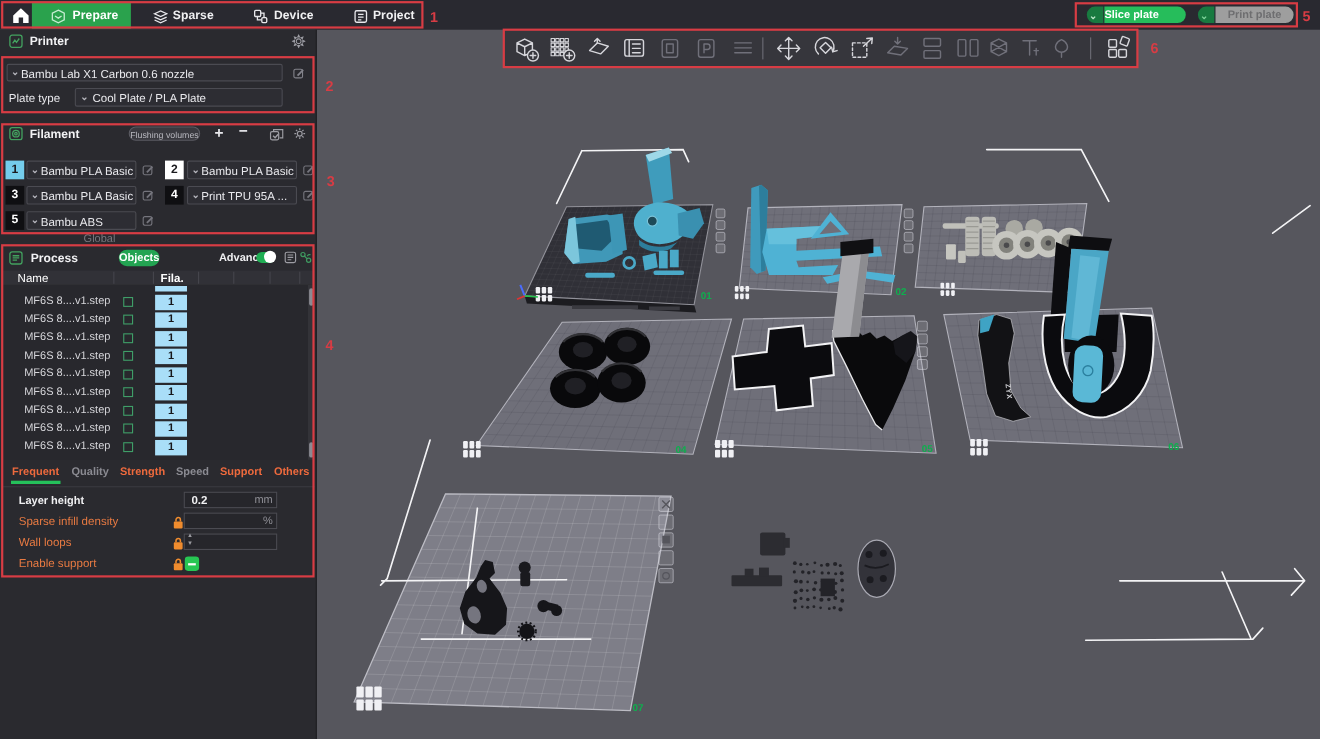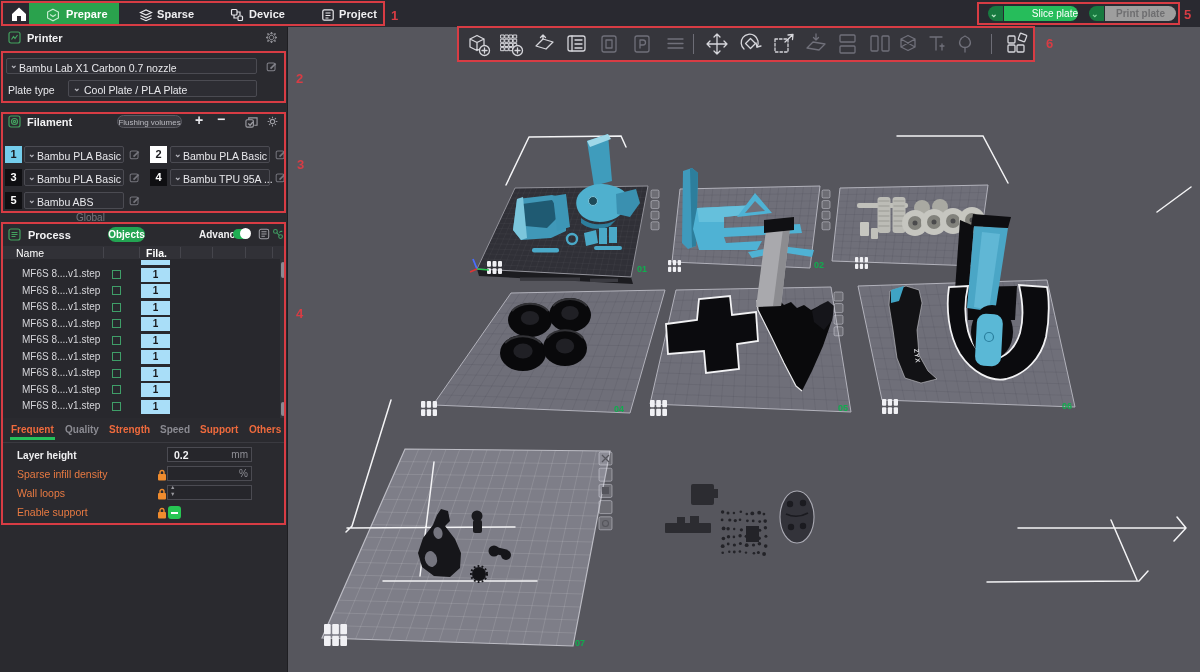--- a/index.html
+++ b/index.html
@@ -373,36 +373,36 @@
     <path d="M7,4 L10,4 L10,7.5 M4,7 L4,10 L7.5,10"></path>
   </svg>
 <div class="tabtxt" style="left:249px;color:#f0f0f2;font-weight:bold">Device</div>
 <svg width="14" height="14" viewBox="0 0 14 14" style="position:absolute;left:321px;top:8px" fill="none" stroke="#e8e8ec" stroke-width="1.2">
     <rect x="1.8" y="1.8" width="10.4" height="10.4" rx="1.5"></rect>
     <path d="M4.5,5 L9.5,5 M4.5,7.5 L9.5,7.5 M4.5,10 L7.5,10"></path>
   </svg>
 <div class="tabtxt" style="left:339px;color:#f0f0f2;font-weight:bold">Project</div>
 <div style="position:absolute;left:988px;top:6px;width:15px;height:15px;background:#187a40;border-radius:7.5px 0 0 7.5px"></div>
 <div style="position:absolute;left:990px;top:9px;width:9px;height:9px;color:#bfe9cb;font-size:9px;font-weight:bold">⌄</div>
-<div style="position:absolute;left:1004px;top:6px;width:74px;height:15px;background:#26bd5b;border-radius:0 7.5px 7.5px 0;color:#fff;font-size:10px;font-weight:normal;text-align:right;line-height:15px">Slice plate</div>
+<div style="position:absolute;left:1004px;top:6px;width:74px;height:15px;background:#26bd5b;border-radius:0 7.5px 7.5px 0;color:#fff;font-size:10px;font-weight:bold;text-align:left;line-height:15px">Slice plate</div>
 <div style="position:absolute;left:1089px;top:6px;width:15px;height:15px;background:#187a40;border-radius:7.5px 0 0 7.5px"></div>
 <div style="position:absolute;left:1091px;top:9px;width:9px;height:9px;color:#7fd59b;font-size:9px;font-weight:bold">⌄</div>
 <div style="position:absolute;left:1105px;top:6px;width:71px;height:15px;background:#9e9e9e;border-radius:0 7.5px 7.5px 0;color:#6e6e70;font-size:10px;font-weight:bold;text-align:center;line-height:15px">Print plate</div>
 <div style="position:absolute;left:0;top:27px;width:288px;height:645px;background:#2a2a2f;border-right:1px solid #1e1e22"></div>
 <svg width="13" height="13" viewBox="0 0 13 13" style="position:absolute;left:8px;top:31px" fill="none" stroke="#43a15f" stroke-width="1.2">
     <rect x="1" y="1" width="11" height="11" rx="2"></rect>
     <path d="M3.5,8.5 L5.5,5.5 L7,7.5 L9.5,4"></path>
   </svg>
 <div class="hdr" style="left:27px;top:32px;font-size:11px">Printer</div>
 <svg width="13" height="13" viewBox="0 0 24 24" style="position:absolute;left:265px;top:31px" fill="none" stroke="#9d9da4" stroke-width="2">
     <path d="M12,8 a4,4 0 1 0 0.001,0 Z M12,2 L13.5,5 L10.5,5 Z M12,22 L13.5,19 L10.5,19 Z M2,12 L5,10.5 L5,13.5 Z M22,12 L19,10.5 L19,13.5 Z M4.9,4.9 L8,6 L6,8 Z M19.1,4.9 L18,8 L16,6 Z M4.9,19.1 L6,16 L8,18 Z M19.1,19.1 L16,18 L18,16 Z" stroke-width="1.8"></path>
   </svg>
 <div class="dd" style="left:6px;top:58px;width:251px;height:16px"></div>
 <div class="ddchev" style="left:10px;top:60px">⌄</div>
-<div class="ddtxt" style="left:19px;top:62px;font-size:10.5px">Bambu Lab X1 Carbon 0.7 nozzle</div>
+<div class="ddtxt" style="left:19px;top:62px;font-size:10.5px">Bambu Lab X1 Carbon 0.6 nozzle</div>
 <svg width="11" height="11" viewBox="0 0 14 14" style="position:absolute;left:266px;top:61px" fill="none" stroke="#83838b" stroke-width="1.3">
     <rect x="1.5" y="2.5" width="10" height="10" rx="2"></rect>
     <path d="M5,9 L11.5,2.5 L13,4 L6.5,10.5 Z" fill="#83838b" stroke="none"></path>
   </svg>
 <div class="ddtxt" style="left:8px;top:84px;font-size:10.5px">Plate type</div>
 <div class="dd" style="left:68px;top:80px;width:189px;height:17px"></div>
 <div class="ddchev" style="left:73px;top:83px">⌄</div>
 <div class="ddtxt" style="left:84px;top:84px;font-size:10.5px">Cool Plate / PLA Plate</div>
 <svg width="13" height="13" viewBox="0 0 13 13" style="position:absolute;left:8px;top:115px" fill="none" stroke="#43a15f" stroke-width="1.2">
     <rect x="1" y="1" width="11" height="11" rx="2"></rect>
@@ -442,21 +442,21 @@
 <div class="dd" style="left:24px;top:169px;width:100px;height:17px"></div>
 <div class="ddchev" style="left:28px;top:172px">⌄</div>
 <div class="ddtxt" style="left:37px;top:173px;font-size:10.5px;white-space:nowrap">Bambu PLA Basic</div>
 <svg width="11" height="11" viewBox="0 0 14 14" style="position:absolute;left:129px;top:172px" fill="none" stroke="#75757d" stroke-width="1.3">
     <rect x="1.5" y="2.5" width="10" height="10" rx="2"></rect>
     <path d="M5,9 L11.5,2.5 L13,4 L6.5,10.5 Z" fill="#75757d" stroke="none"></path>
   </svg>
 <div style="position:absolute;left:150px;top:169px;width:17px;height:17px;background:#0f0f12;color:#fff;font-size:11px;font-weight:bold;text-align:center;line-height:17px">4</div>
 <div class="dd" style="left:170px;top:169px;width:100px;height:17px"></div>
 <div class="ddchev" style="left:174px;top:172px">⌄</div>
-<div class="ddtxt" style="left:183px;top:173px;font-size:10.5px;white-space:nowrap">Bambu TPU 95A ...</div>
+<div class="ddtxt" style="left:183px;top:173px;font-size:10.5px;white-space:nowrap">Print TPU 95A ...</div>
 <svg width="11" height="11" viewBox="0 0 14 14" style="position:absolute;left:275px;top:172px" fill="none" stroke="#75757d" stroke-width="1.3">
     <rect x="1.5" y="2.5" width="10" height="10" rx="2"></rect>
     <path d="M5,9 L11.5,2.5 L13,4 L6.5,10.5 Z" fill="#75757d" stroke="none"></path>
   </svg>
 <div style="position:absolute;left:5px;top:192px;width:17px;height:17px;background:#0f0f12;color:#fff;font-size:11px;font-weight:bold;text-align:center;line-height:17px">5</div>
 <div class="dd" style="left:24px;top:192px;width:100px;height:17px"></div>
 <div class="ddchev" style="left:28px;top:195px">⌄</div>
 <div class="ddtxt" style="left:37px;top:196px;font-size:10.5px;white-space:nowrap">Bambu ABS</div>
 <svg width="11" height="11" viewBox="0 0 14 14" style="position:absolute;left:129px;top:195px" fill="none" stroke="#75757d" stroke-width="1.3">
     <rect x="1.5" y="2.5" width="10" height="10" rx="2"></rect>

